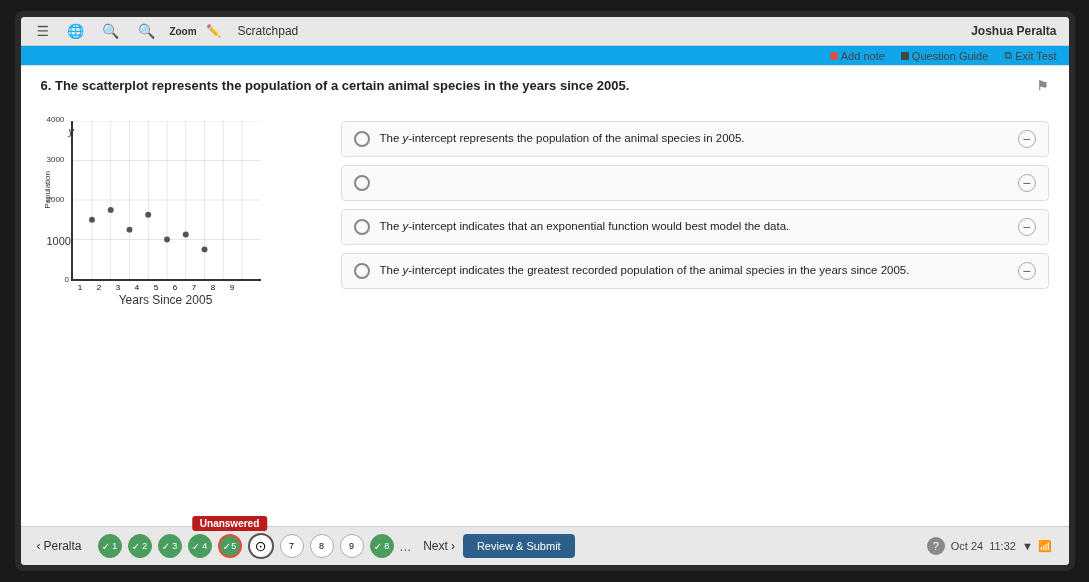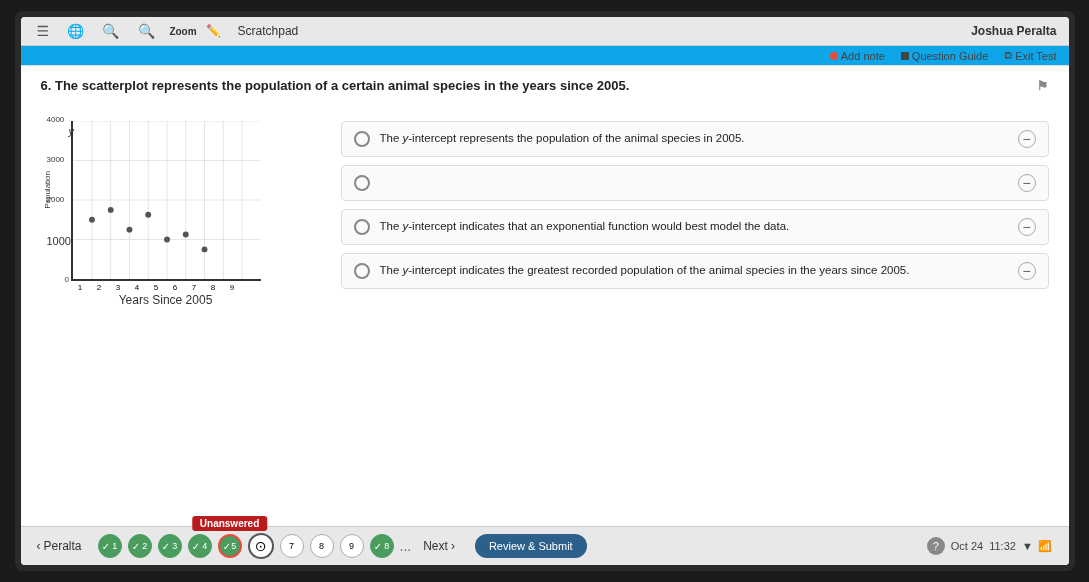--- a/index.html
+++ b/index.html
@@ -271,24 +271,24 @@
       align-items: flex-start;
       gap: 3px;
       margin-left: 6px;
     }
 
     .review-submit-btn {
       background: #2c5f8a;
       color: white;
       border: none;
       padding: 6px 14px;
-      border-radius: 12px;
+      border-radius: 4px;
       font-size: 11px;
       cursor: pointer;
-      margin-left: 14px;
+      margin-left: 2px;
     }
 
     .dots {
       font-size: 14px;
       color: #666;
     }
 
     .bottom-right {
       margin-left: auto;
       display: flex;

